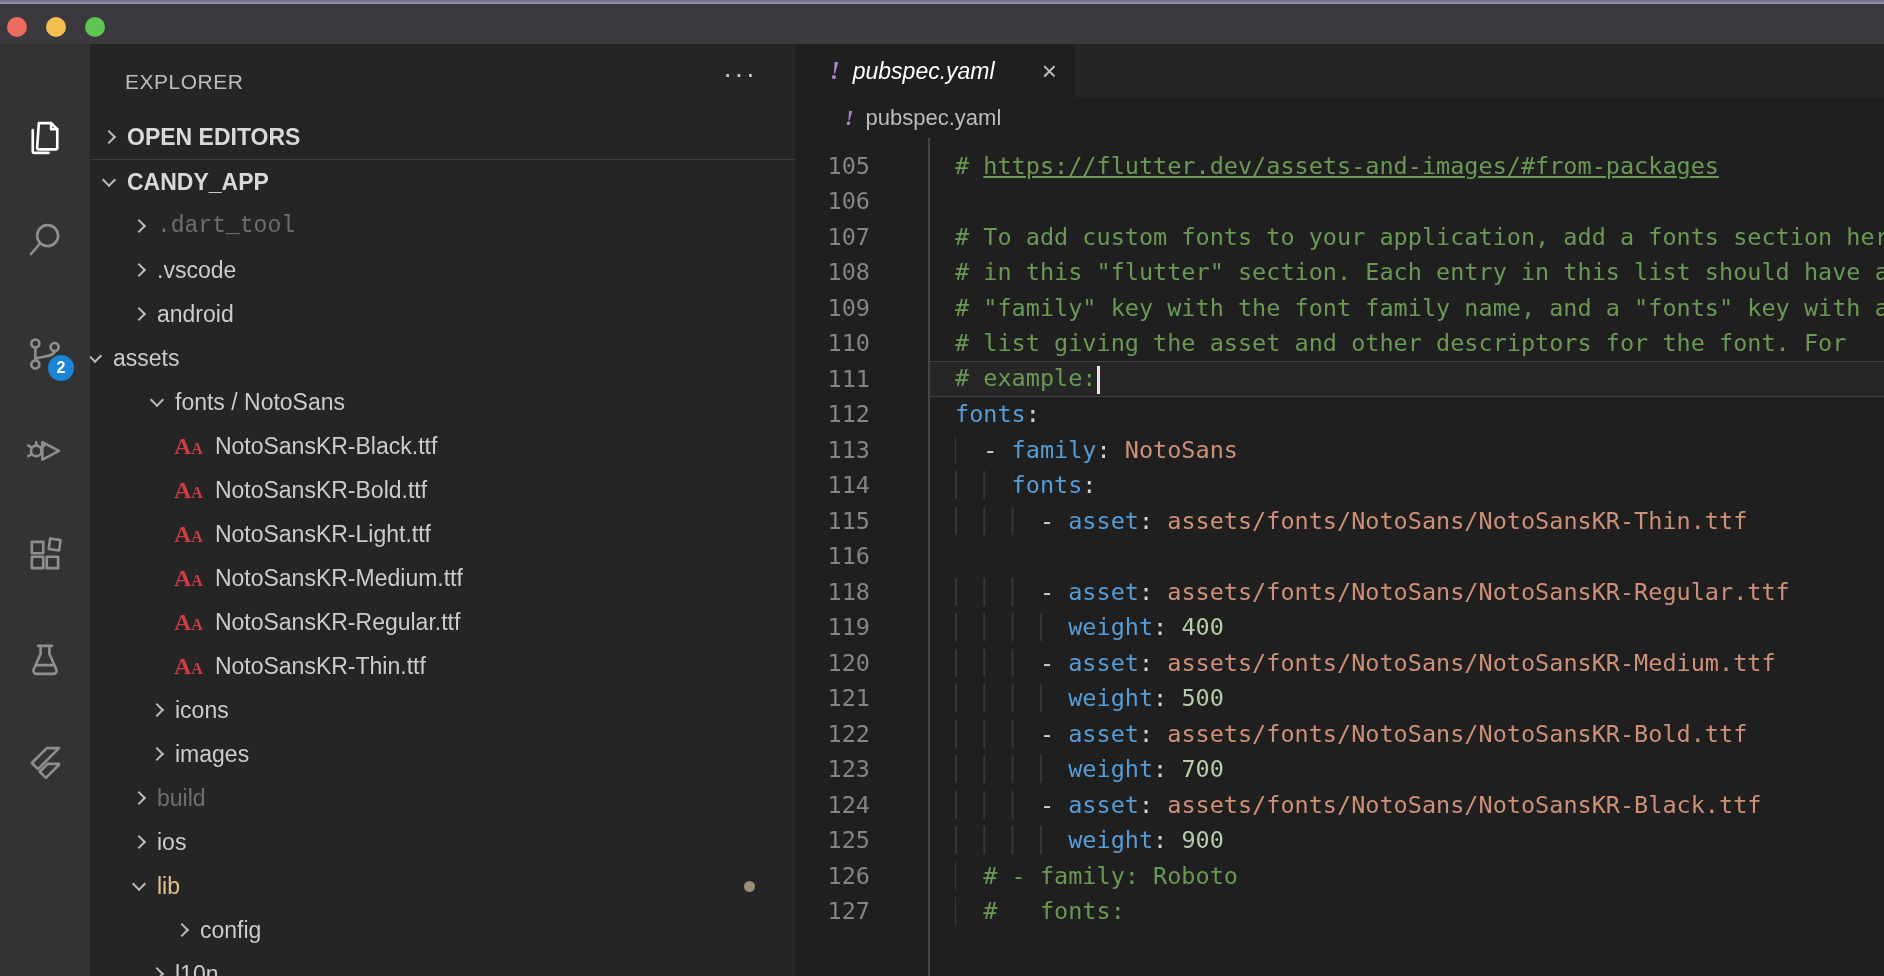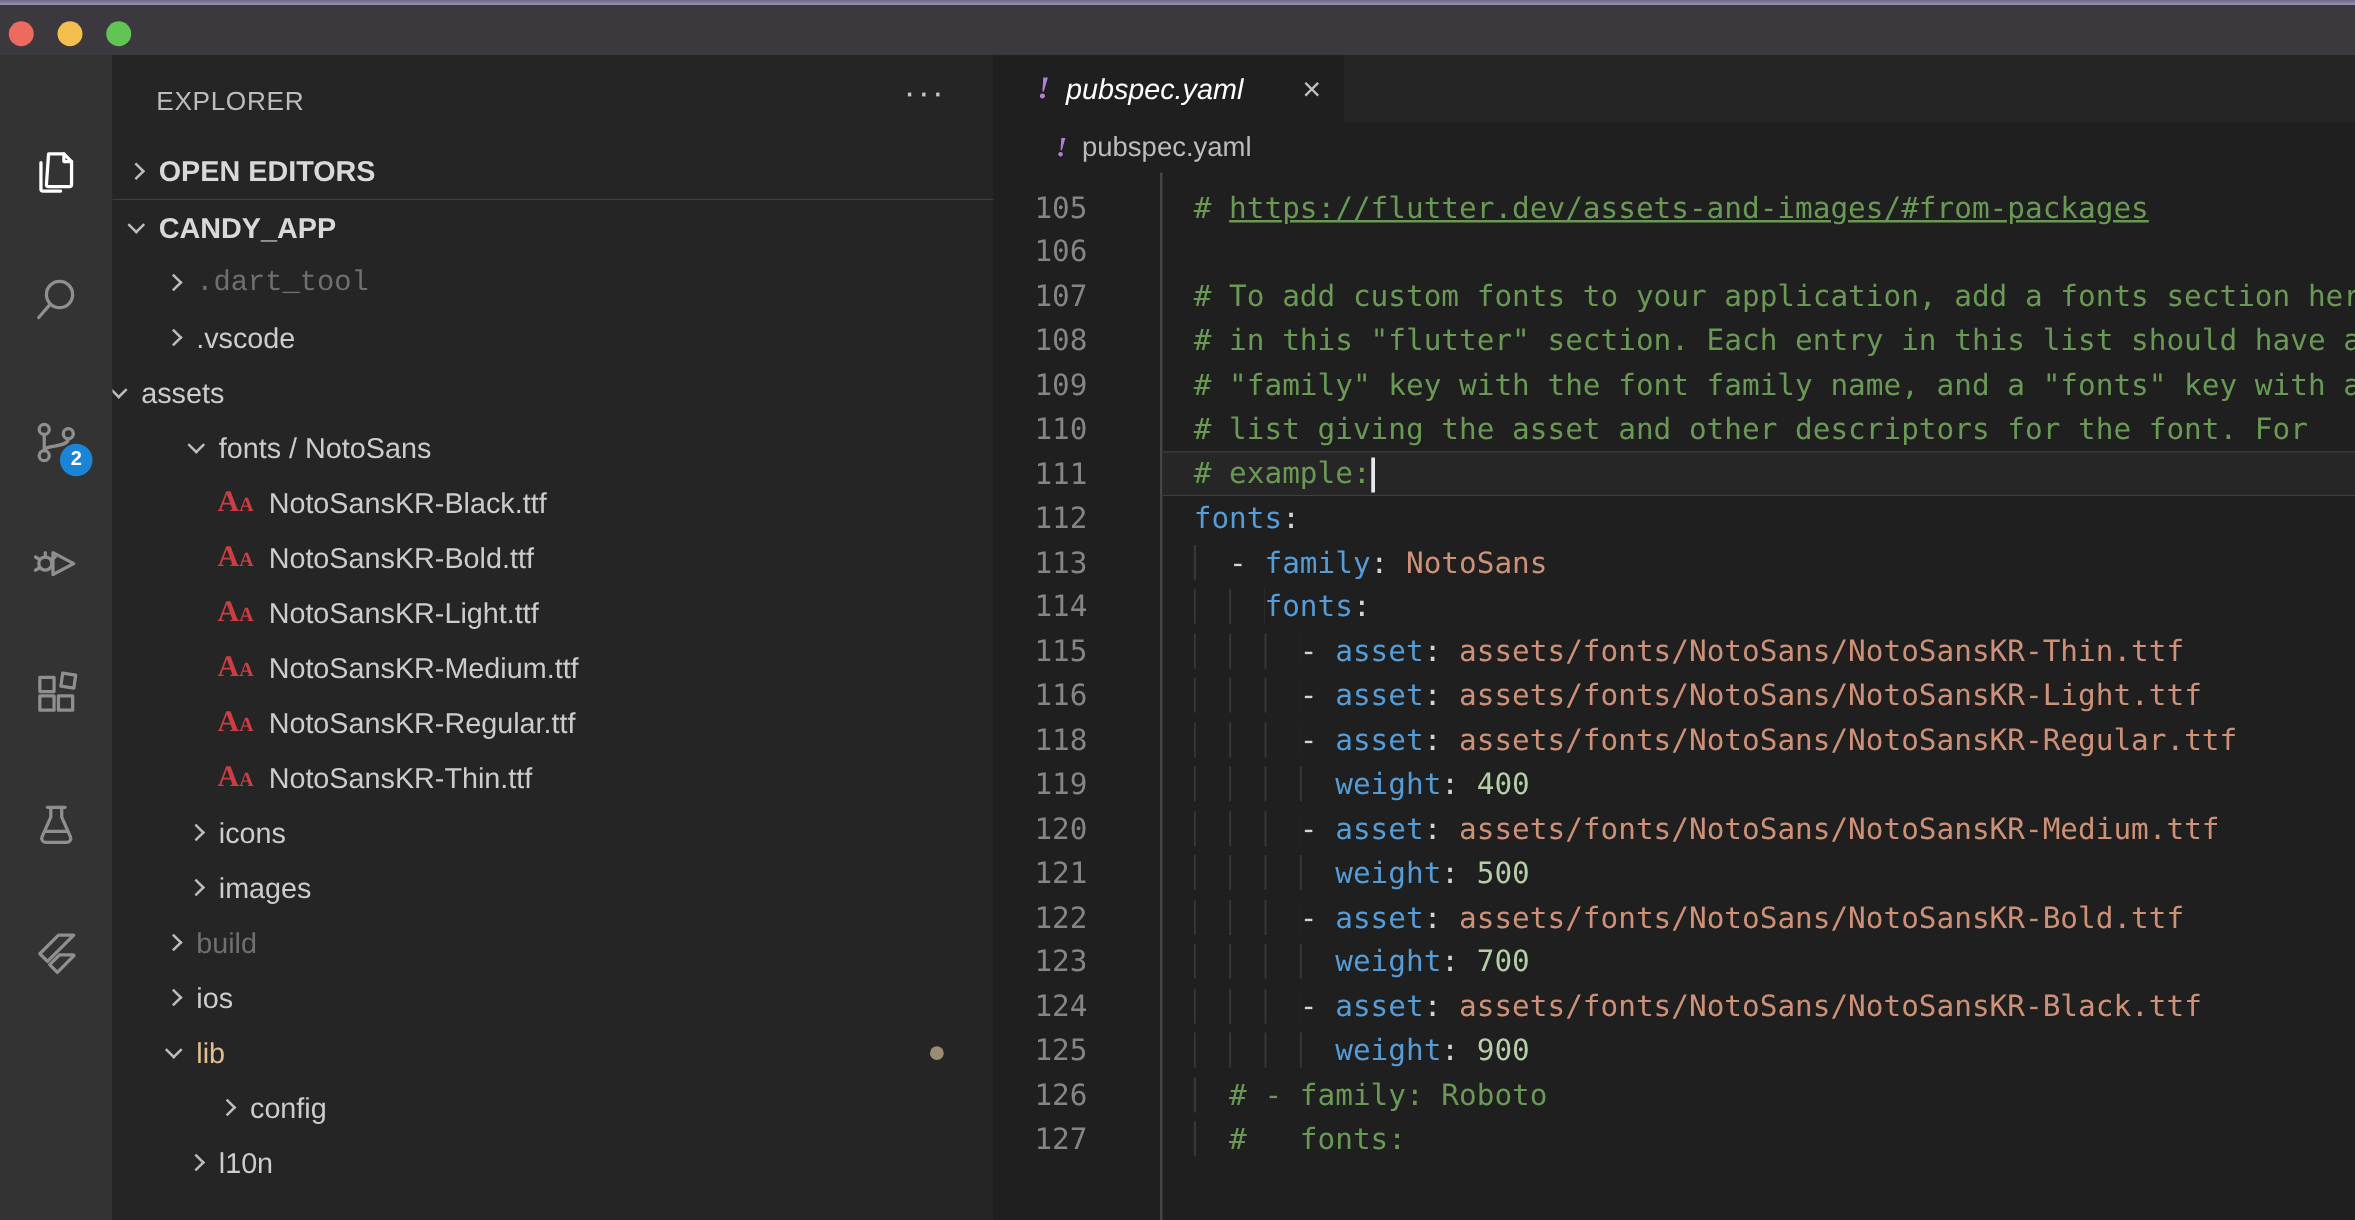--- a/index.html
+++ b/index.html
@@ -174,20 +174,24 @@
   </div>
   <div id="tree">
       <div class="sb-row" style="padding-left: 44px; font-family: Liberation Mono, monospace;">
         <span class="chev right"></span>
         <span class="lbl dim">.dart_tool</span>
       </div>
       <div class="sb-row" style="padding-left: 44px;">
         <span class="chev right"></span>
         <span class="lbl">.vscode</span>
       </div>
+      <div class="sb-row" style="padding-left: 44px;">
+        <span class="chev right"></span>
+        <span class="lbl">android</span>
+      </div>
       <div class="sb-row" style="">
         <span class="chev down"></span>
         <span class="lbl">assets</span>
       </div>
       <div class="sb-row" style="padding-left: 62px;">
         <span class="chev down"></span>
         <span class="lbl">fonts / NotoSans</span>
       </div>
       <div class="sb-row" style="padding-left: 84px;">
         <span class="fonticon">A<small>A</small></span>
@@ -300,21 +304,20 @@
         <div class="cline">
           <span class="ln">114</span>
           <span class="ct"><span class="tk-ws">    </span><span class="tk-k">fonts</span><span class="tk-p">:</span></span>
         </div>
         <div class="cline">
           <span class="ln">115</span>
           <span class="ct"><span class="tk-ws">      </span><span class="tk-p">- </span><span class="tk-k">asset</span><span class="tk-p">: </span><span class="tk-s">assets/fonts/NotoSans/NotoSansKR-Thin.ttf</span></span>
         </div>
         <div class="cline">
           <span class="ln">116</span>
-          <span class="ct"><span class="tk-ws">      </span><span class="tk-p">- </span><span class="tk-k">asset</span><span class="tk-p">: </span><span class="tk-s">assets/fonts/NotoSans/NotoSansKR-Light.ttf</span></span>
         </div>
         <div class="cline">
           <span class="ln">118</span>
           <span class="ct"><span class="tk-ws">      </span><span class="tk-p">- </span><span class="tk-k">asset</span><span class="tk-p">: </span><span class="tk-s">assets/fonts/NotoSans/NotoSansKR-Regular.ttf</span></span>
         </div>
         <div class="cline">
           <span class="ln">119</span>
           <span class="ct"><span class="tk-ws">        </span><span class="tk-k">weight</span><span class="tk-p">: </span><span class="tk-num">400</span></span>
         </div>
         <div class="cline">

